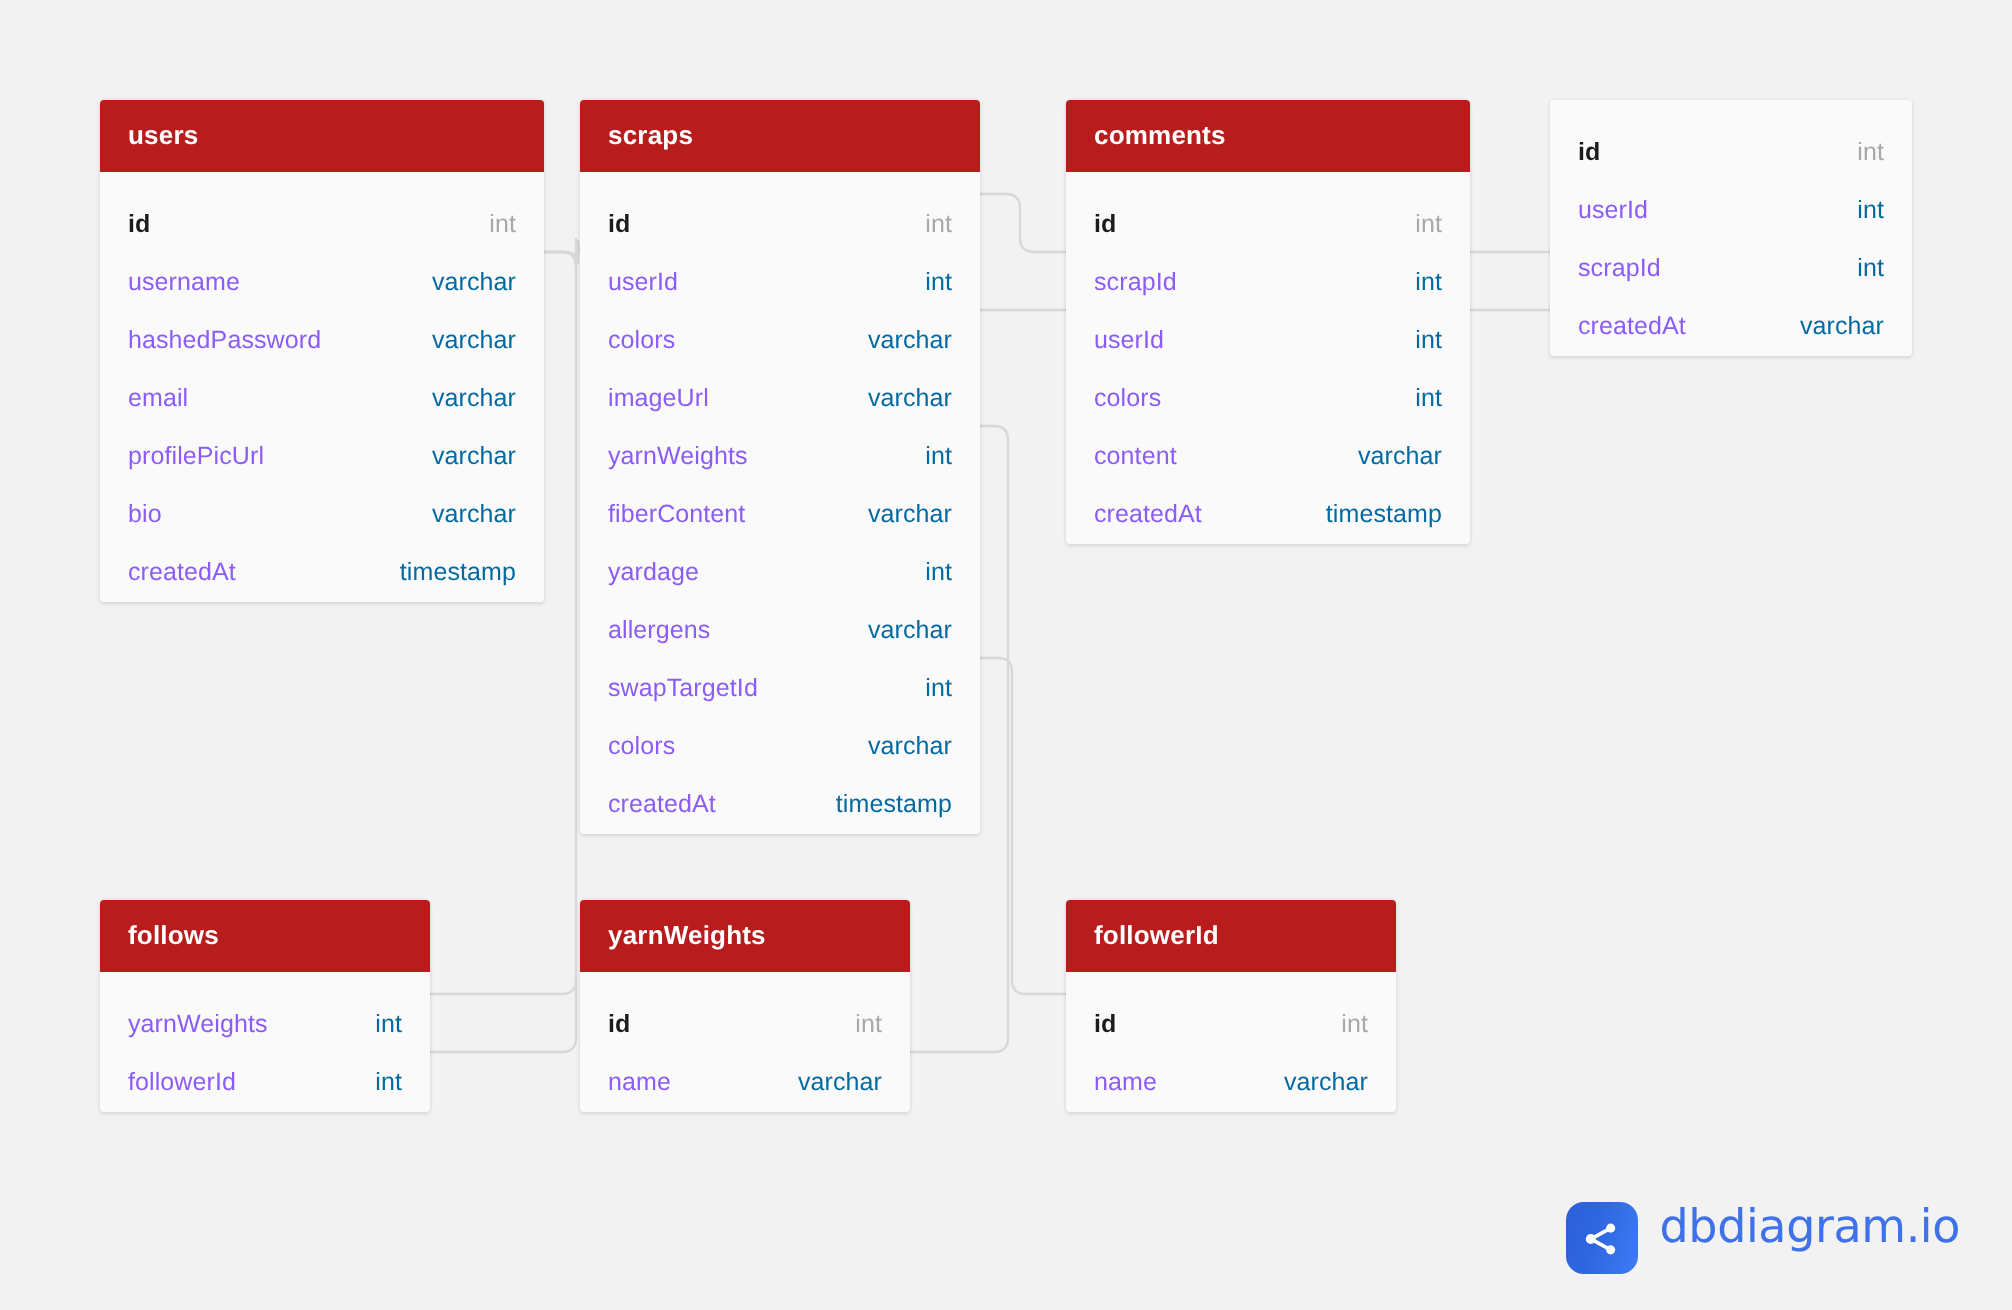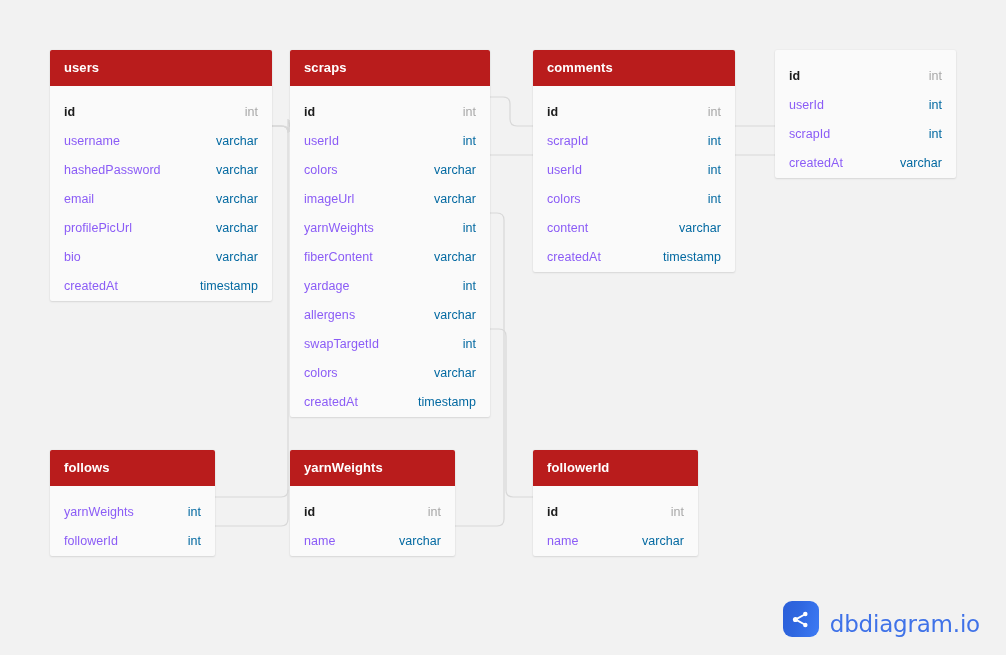--- a/index.html
+++ b/index.html
@@ -80,21 +80,21 @@
     color: #a8a8a8;
   }
 
   
   #watermark {
     position: absolute;
     right: 26px;
     bottom: 18px;
     z-index: 3;
     display: flex;
-    align-items: flex-end;
+    align-items: flex-start;
     gap: 11px;
     margin-left: 39px;
   }
   #watermark .logo-mark {
     width: 36px;
     height: 36px;
     border-radius: 9px;
     background: linear-gradient(105deg, #2b5fd9 0%, #2f67e0 42%, #3d7bf5 100%);
     display: flex;
     align-items: center;

